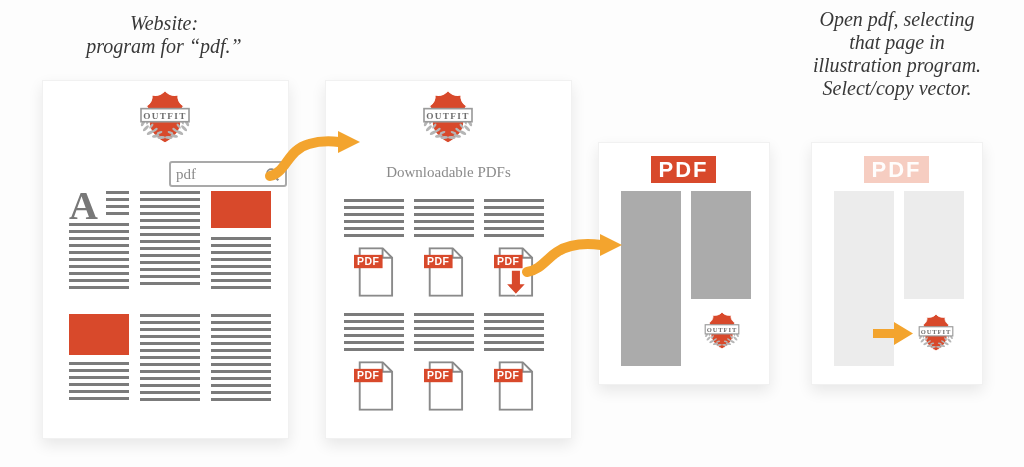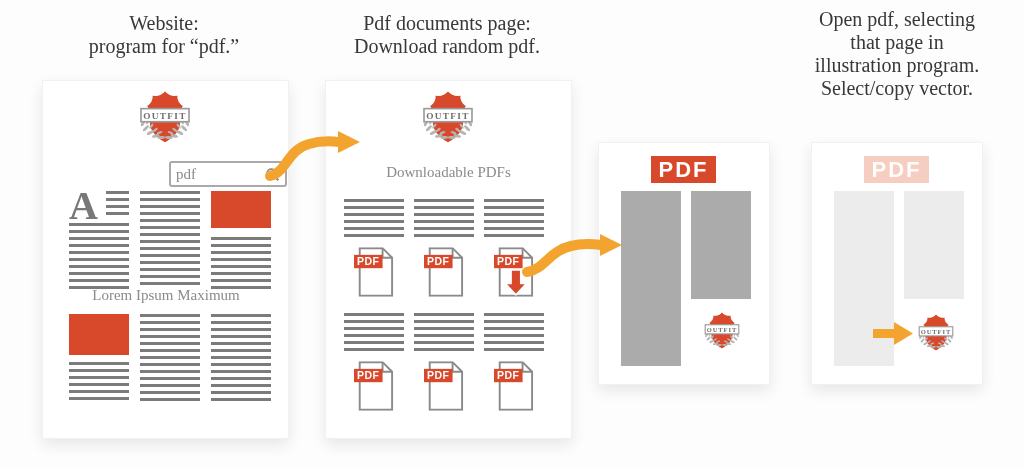--- a/index.html
+++ b/index.html
@@ -4,21 +4,21 @@
 <style>
   :root{
     --accent:#d8492b; --arrow:#f3a42e; --bar:#7b7b7b; --column_gray:#ababab;
     --faded_gray:#ececec; --faded_pink:#f6cdc1; --laurel:#b5b5b5; --logo_text:#6e6e6e;
     --muted_heading:#8b8b8b; --title_text:#383838;
   }
   html,body{margin:0;padding:0;background:#fff;}
   .canvas{position:relative;width:1024px;height:467px;background:#fdfdfd;
           font-family:"Liberation Serif",serif;overflow:hidden;}
   .step-title{position:absolute;text-align:center;color:var(--title_text);
-              font-size:20px;line-height:23px;}
+              font-size:20px;line-height:23px;font-style:italic;}
   .step-title span{display:block;white-space:nowrap;}
   .panel{position:absolute;background:#fff;border:1px solid #f1f1f1;
          box-shadow:0 6px 14px rgba(0,0,0,.09);}
   .col{position:absolute;width:60px;}
   .bar{height:3px;background:var(--bar);margin-bottom:4px;}
   .lines .bar:last-child{margin-bottom:0;}
   .short-lines .bar{width:23px;margin-left:auto;}
   .dc-row{display:flex;height:28px;margin-bottom:4px;}
   .dropcap{width:37px;font-weight:bold;font-size:40px;line-height:29px;color:#787878;}
   .redblock{background:var(--accent);}
@@ -90,24 +90,20 @@
         <text class="badge-t" x="15" y="19" font-size="11" text-anchor="middle">PDF</text>
         <path d="M18,24 L28,24 L28,38 L34,38 L23,50 L12,38 L18,38 Z" fill="#d8492b" stroke="#fff" stroke-width="1.5"></path>
       </symbol>
     </defs>
   </svg>
 
   <div class="step-title" style="left:44px;top:12px;width:240px">
     <span>Website:</span>
     <span>program for “pdf.”</span>
   </div>
-  <div class="step-title" style="left:317px;top:12px;width:260px">
-    <span>Pdf documents page:</span>
-    <span>Download random pdf.</span>
-  </div>
   <div class="step-title" style="left:801px;top:8px;width:192px">
     <span>Open pdf, selecting</span>
     <span>that page in</span>
     <span>illustration program.</span>
     <span>Select/copy vector.</span>
   </div>
 
   <div class="panel" style="left:42px;top:80px;width:245px;height:357px">
     <svg class="abs" style="left:89px;top:8px" width="66" height="60" viewBox="0 0 120 110">
         <use href="#outfit-logo"></use>
@@ -169,21 +165,20 @@
           <div class="bar"></div>
           <div class="bar"></div>
           <div class="bar"></div>
           <div class="bar"></div>
           <div class="bar"></div>
           <div class="bar"></div>
           <div class="bar"></div>
         </div>
     </div>
 
-    <div class="muted-heading" style="left:13px;top:206px;width:220px">Lorem Ipsum Maximum</div>
 
     <div class="col" style="left:26px;top:233px">
       <div class="redblock" style="width:60px;height:41px;margin-bottom:7px"></div>
       <div class="lines">
           <div class="bar"></div>
           <div class="bar"></div>
           <div class="bar"></div>
           <div class="bar"></div>
           <div class="bar"></div>
           <div class="bar"></div>

